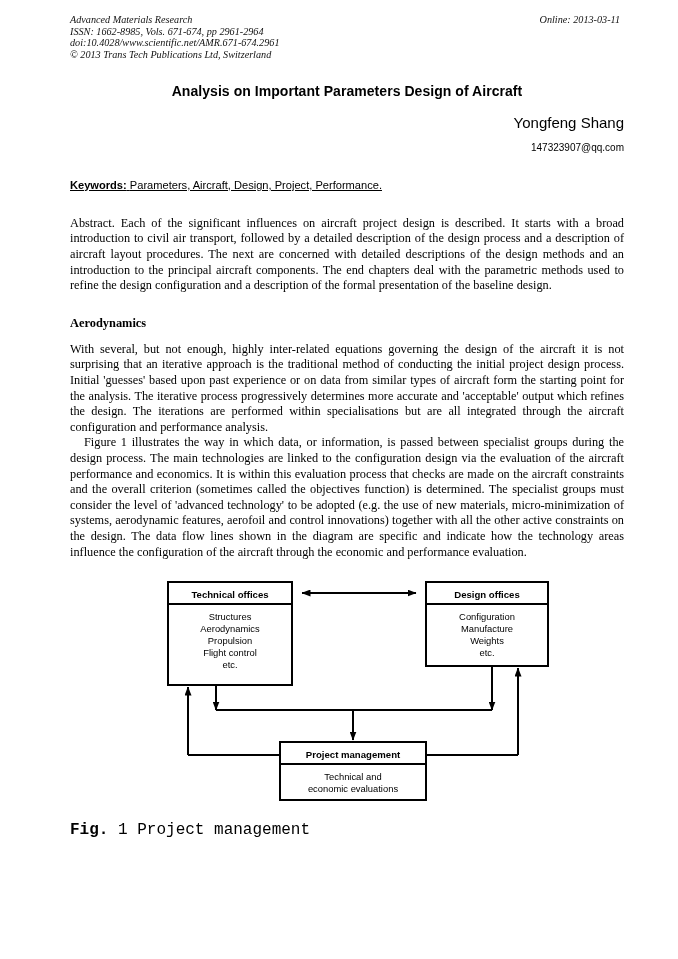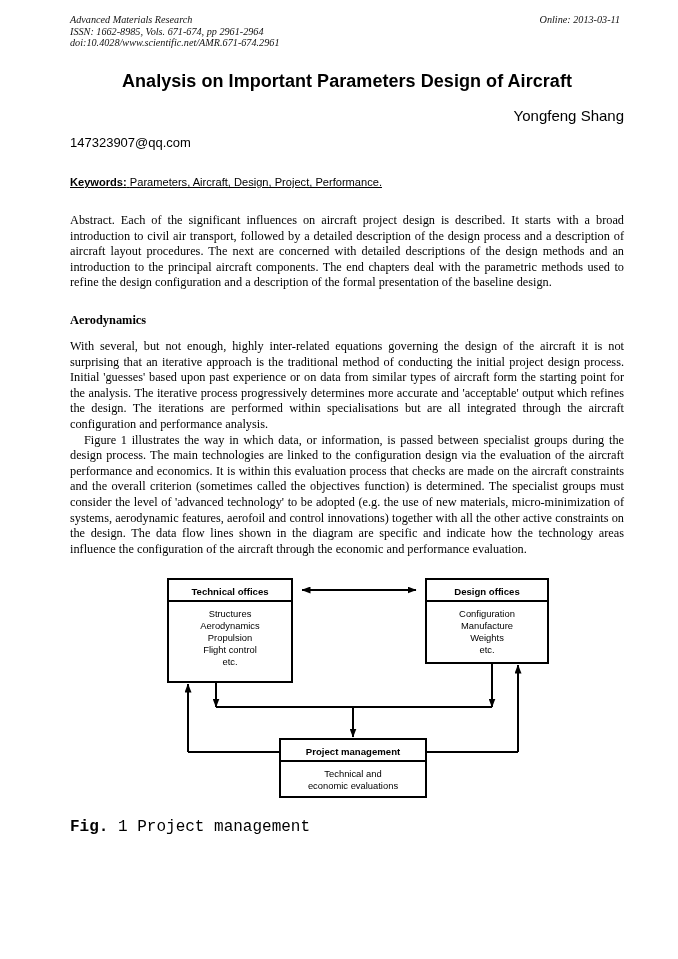--- a/index.html
+++ b/index.html
@@ -50,41 +50,41 @@
     font-size: 10.2px;
     white-space: nowrap;
   }
 
   
   .doc-title {
     margin-top: 22px;
     text-align: center;
     font-family: "Liberation Sans", sans-serif;
     font-weight: bold;
-    font-size: 18px;
+    font-size: 14px;
     letter-spacing: 0.05px;
   }
   .author {
     margin-top: 15px;
     text-align: right;
     font-family: "Liberation Sans", sans-serif;
     font-size: 15px;
     font-weight: normal;
   }
   .affiliation {
     margin-top: 14px;
     text-align: center;
     font-family: "Liberation Sans", sans-serif;
     font-size: 11.1px;
   }
   .email {
     margin-top: 11px;
-    text-align: left;
-    font-family: "Liberation Sans", sans-serif;
-    font-size: 13px;
+    text-align: right;
+    font-family: "Liberation Sans", sans-serif;
+    font-size: 10px;
   }
   .keywords {
     margin-top: 26px;
     font-family: "Liberation Sans", sans-serif;
     font-size: 11.1px;
     text-align: left;
     text-decoration: underline;
   }
   .keywords b { font-weight: bold; }
 
@@ -146,20 +146,21 @@
 </head>
 <body>
 
 <div class="page">
   <div class="content">
 
     <div class="journal-header">
       <div class="line">Advanced Materials Research</div>
       <div class="line">ISSN: 1662-8985, Vols. 671-674, pp 2961-2964</div>
       <div class="line">doi:10.4028/www.scientific.net/AMR.671-674.2961</div>
+      <div class="line">© 2013 Trans Tech Publications Ltd, Switzerland</div>
       <div class="online-date">Online: 2013-03-11</div>
     </div>
 
     <div class="doc-title">Analysis on Important Parameters Design of Aircraft</div>
     <div class="author">Yongfeng Shang</div>
     <div class="email">147323907@qq.com</div>
 
     <div class="keywords">
       <b>Keywords:</b><span>&nbsp;</span><span>Parameters, Aircraft, Design, Project, Performance.</span>
     </div>

